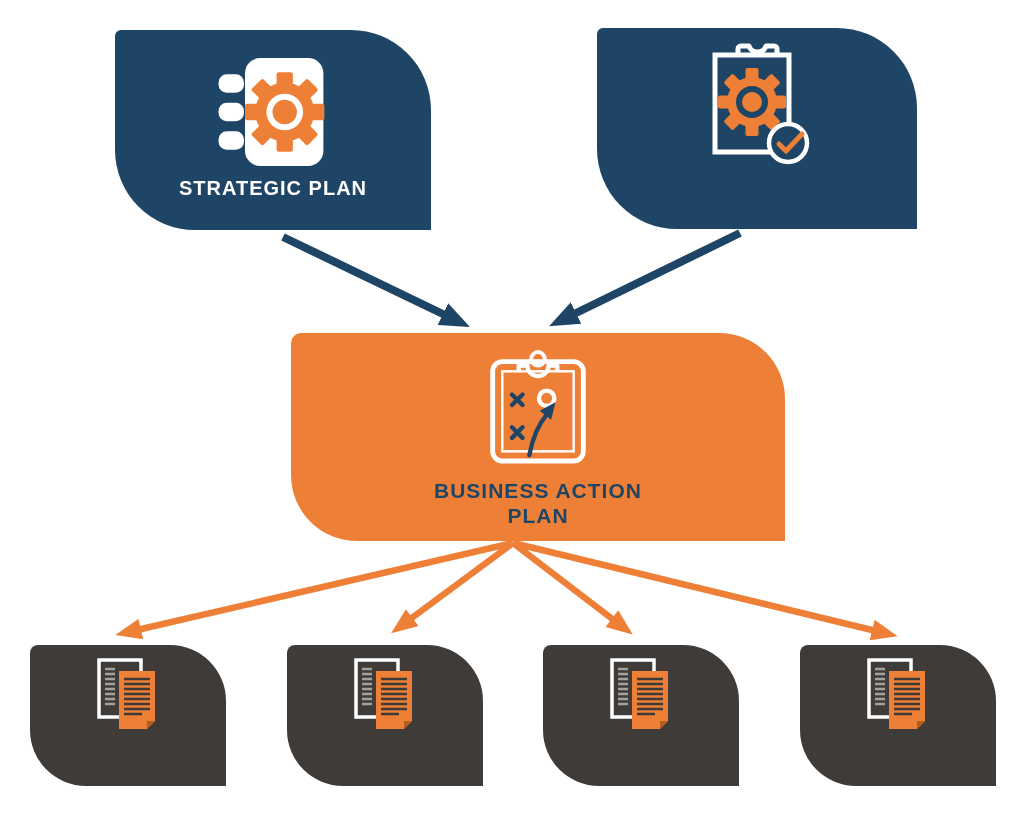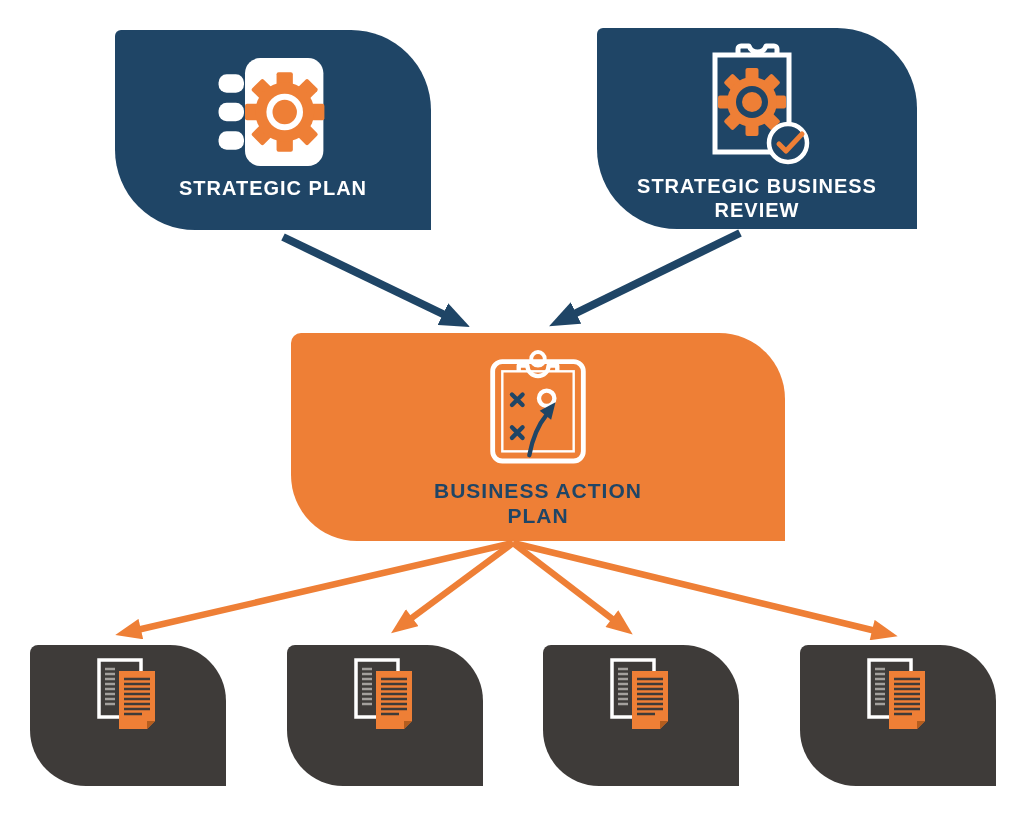--- a/index.html
+++ b/index.html
@@ -162,21 +162,20 @@
               </g>
             <circle r="25"></circle>
           </g>
           <circle r="16" fill="#1F4566"></circle>
           <circle r="10" fill="#EE7F36"></circle>
         </g>
         <circle cx="86" cy="101" r="19" fill="#1F4566" stroke="#ffffff" stroke-width="4.5"></circle>
         <path d="M77 102 l7 7 l16 -17" fill="none" stroke="#EE7F36" stroke-width="5" stroke-linecap="round" stroke-linejoin="round"></path>
       </svg>
     </span>
-    <div class="label">STRATEGIC BUSINESS REVIEW</div>
   </div>
 
   <div class="node orange-node" id="business-action-plan">
     <span>
       <svg width="108" height="118" viewBox="0 0 112 120">
         <rect x="9" y="13" width="94" height="103" rx="10" fill="none" stroke="#ffffff" stroke-width="5"></rect>
         <rect x="19" y="23" width="74" height="83" fill="none" stroke="#ffffff" stroke-width="2.5"></rect>
         <circle cx="56" cy="10" r="7" fill="none" stroke="#ffffff" stroke-width="4"></circle>
         <path d="M36 23 v-6 h9 a11 11 0 0 0 22 0 h9 v6" fill="none" stroke="#ffffff" stroke-width="4.5" stroke-linejoin="round"></path>
         <g stroke="#1F4566" stroke-width="4.5" stroke-linecap="round" fill="none">

